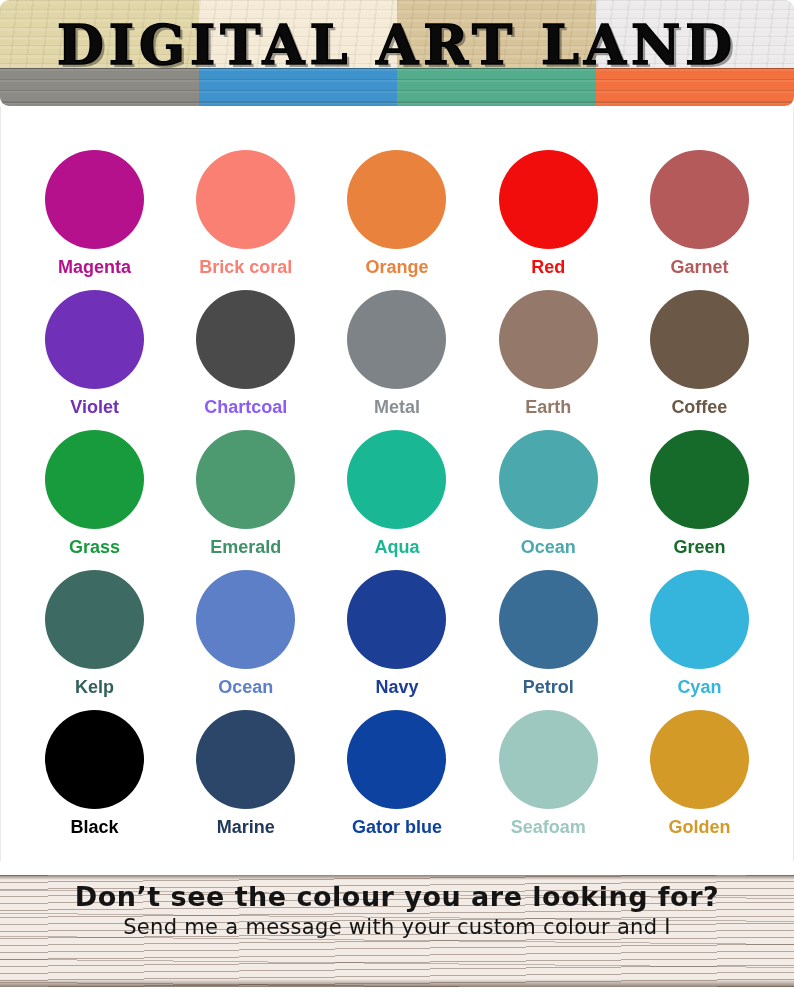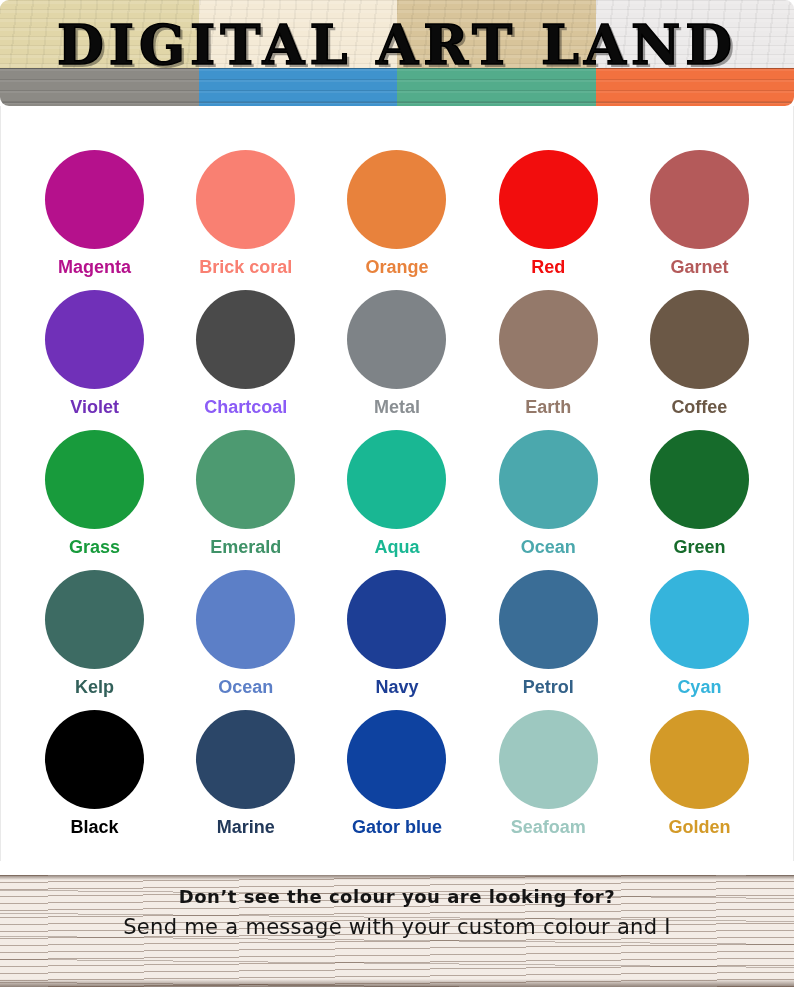--- a/index.html
+++ b/index.html
@@ -148,21 +148,21 @@
   .footer-text {
     position: absolute;
     left: 0; right: 0;
     top: 20px;
     text-align: center;
     font-family: "DejaVu Sans", sans-serif;
     color: #141414;
   }
   .footer-headline {
     font-weight: 700;
-    font-size: 18px;
+    font-size: 27px;
     line-height: 32px;
     letter-spacing: 0.5px;
     white-space: nowrap;
   }
   .footer-sub {
     font-weight: 400;
     font-size: 21px;
     line-height: 28px;
     letter-spacing: 0.3px;
   }

